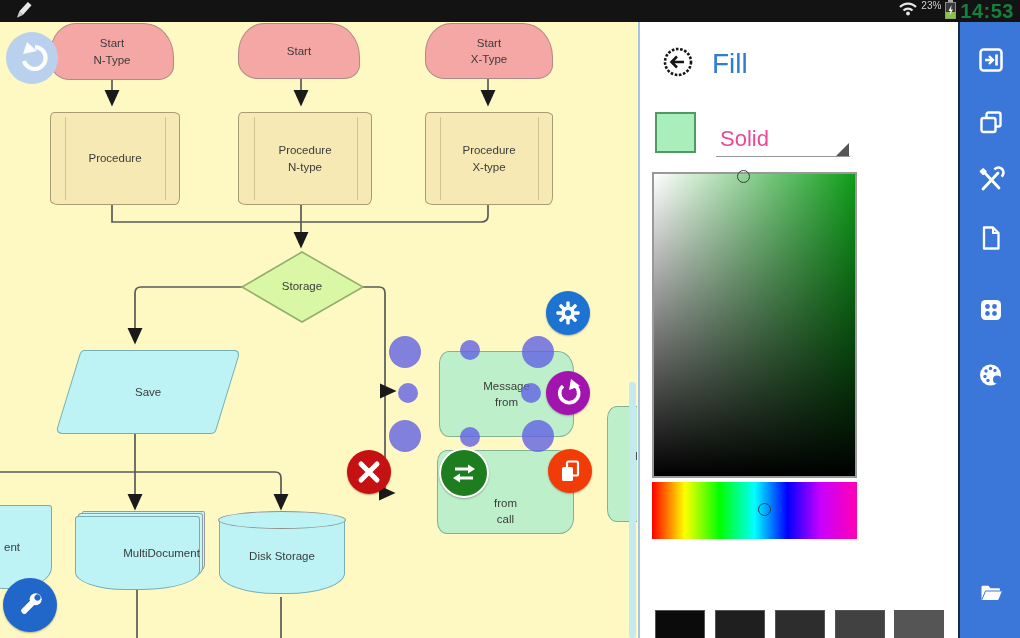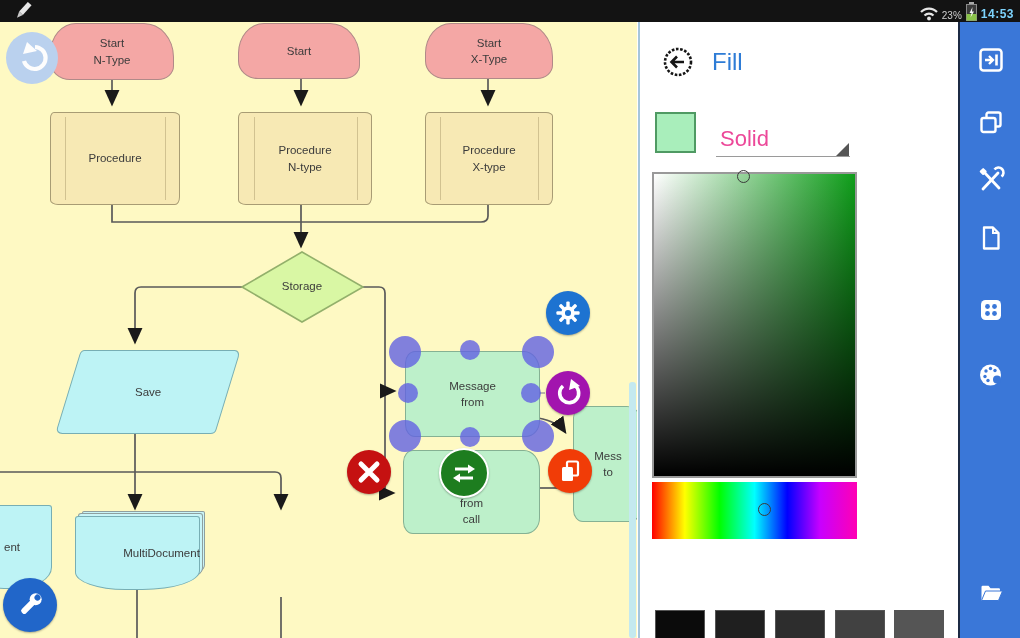--- a/index.html
+++ b/index.html
@@ -1,55 +1,55 @@
 <!DOCTYPE html>
 <html><head>
 <meta charset="utf-8">
 <style>
   html,body{margin:0;padding:0;background:#000;}
   #screen{position:relative;width:1020px;height:638px;overflow:hidden;background:#fff;
           font-family:"Liberation Sans","DejaVu Sans",sans-serif;}
   
   #statusbar{position:absolute;left:0;top:0;width:1020px;height:22px;background:#131313;
              display:flex;align-items:center;justify-content:space-between;z-index:20;}
-  .sb-right{display:flex;align-items:flex-end;gap:3px;padding-right:6px;}
+  .sb-right{display:flex;align-items:flex-start;gap:3px;padding-right:6px;}
   .sb-batt-text{color:#cfcfcf;font-size:10px;}
-  .sb-time{color:#7dd3fc;font-size:12px;font-weight:bold;letter-spacing:.5px;}
+  .sb-time{color:#15803d;font-size:20px;font-weight:bold;letter-spacing:.5px;}
   
   #canvas{position:absolute;left:0;top:22px;width:637px;height:616px;background:#fef9c3;overflow:hidden;}
   #flow-svg{position:absolute;left:0;top:0;z-index:1;}
   .shape{position:absolute;display:flex;align-items:center;justify-content:center;
          border:1.6px solid #8f8f8f;box-sizing:border-box;z-index:2;}
   .lbl{white-space:pre-line;text-align:center;font-size:11.5px;line-height:1.4;color:#3b3b3b;
        position:relative;z-index:3;}
   .start{border-color:#b08a88;border-radius:26px 30px 16px 20px / 30px 34px 14px 18px;}
   .proc{border-color:#a89c74;border-radius:4px 7px 5px 8px / 6px 4px 8px 5px;}
   .proc::before,.proc::after{content:"";position:absolute;top:4%;bottom:4%;width:1px;
        background:rgba(110,95,50,.28);}
   .proc::before{left:11%;} .proc::after{right:10%;}
   .data{border-color:#77aeb4;border-radius:4px 6px 5px 7px / 5px 7px 4px 6px;}
-  .msg{border-color:#85b193;border-radius:10px 16px 14px 10px / 12px 20px 16px 12px;}
+  .msg{border-color:#85b193;border-radius:10px 16px 14px 10px / 12px 20px 16px 12px;margin-left:34px;}
   .save{transform:skewX(-17deg);}
   .save .lbl{transform:skewX(17deg);}
   .wavybottom{border-radius:3px 3px 46% 40% / 3px 3px 26% 24%;}
   .multistack{box-shadow:3px -3px 0 -1px #c9f5f7,3px -3px 0 0 #8f9f9f,
               6px -6px 0 -2px #c9f5f7,6px -6px 0 -1px #8f9f9f;padding-left:48px;}
   .disk{border-radius:0 0 46% 46% / 0 0 28% 28%;border-top:none;}
   .disk::before{content:"";position:absolute;left:-2px;right:-2px;top:-9px;height:18px;
        border:1.6px solid #8f8f8f;border-radius:50%;background:inherit;box-sizing:border-box;}
   .handle{position:absolute;border-radius:50%;z-index:5;}
   .fab{position:absolute;border-radius:50%;display:flex;align-items:center;justify-content:center;
        z-index:6;box-shadow:0 1px 2px rgba(0,0,0,.3);}
   #undo-btn{box-shadow:none;}
   #scroll-thumb{position:absolute;left:629px;top:360px;width:7px;height:256px;background:#c4e9ef;
        border-radius:3px;z-index:7;}
   
   #panel{position:absolute;left:638px;top:22px;width:320px;height:616px;background:#fff;
          border-left:2px solid #a6c6dc;box-sizing:border-box;z-index:10;}
-  #panel-title{position:absolute;left:72px;top:26px;font-size:24px;color:#2e7cd6;}
+  #panel-title{position:absolute;left:72px;top:26px;font-size:28px;color:#2e7cd6;}
   #back-btn{position:absolute;left:22px;top:24px;width:32px;height:32px;cursor:pointer;}
   #fill-swatch{position:absolute;left:15px;top:90px;width:41px;height:41px;border:2px solid #4f9a63;
        box-sizing:border-box;}
   #fill-type{position:absolute;left:80px;top:104px;font-size:22px;color:#ec4899;}
   #fill-dropdown{position:absolute;left:76px;top:134px;width:134px;border-bottom:1.5px solid #9a9a9a;}
   #dd-arrow{position:absolute;left:196px;top:121px;width:0;height:0;
        border-left:13px solid transparent;border-bottom:13px solid #555;}
   #sv-gradient{position:absolute;left:12px;top:150px;width:205px;height:306px;border:2px solid #999;
        box-sizing:border-box;
        background-image:linear-gradient(to bottom,rgba(0,0,0,0) 0%,#000 100%),
@@ -173,20 +173,23 @@
       </div>
 
     <div class="shape data wavybottom" style="left: -28px; top: 483px; width: 80px; height: 84px; background: rgb(189, 243, 245);">
       <span class="lbl">ent</span>
       </div>
 
     <div class="shape data wavybottom multistack" style="left: 75px; top: 494px; width: 125px; height: 74px; background: rgb(189, 243, 245);">
       <span class="lbl">MultiDocument</span>
       </div>
 
+    <div class="shape data disk" style="left: 219px; top: 498px; width: 126px; height: 74px; background: rgb(189, 243, 245);">
+      <span class="lbl">Disk Storage</span>
+      </div>
 
     <div class="handle" style="left: 389px; top: 314px; width: 32px; height: 32px; background: rgba(98, 98, 226, 0.8);"></div>
     <div class="handle" style="left: 522px; top: 314px; width: 32px; height: 32px; background: rgba(98, 98, 226, 0.8);"></div>
     <div class="handle" style="left: 389px; top: 398px; width: 32px; height: 32px; background: rgba(98, 98, 226, 0.8);"></div>
     <div class="handle" style="left: 522px; top: 398px; width: 32px; height: 32px; background: rgba(98, 98, 226, 0.8);"></div>
     <div class="handle" style="left: 460px; top: 318px; width: 20px; height: 20px; background: rgba(98, 98, 226, 0.8);"></div>
     <div class="handle" style="left: 398px; top: 361px; width: 20px; height: 20px; background: rgba(98, 98, 226, 0.8);"></div>
     <div class="handle" style="left: 521px; top: 361px; width: 20px; height: 20px; background: rgba(98, 98, 226, 0.8);"></div>
     <div class="handle" style="left: 460px; top: 405px; width: 20px; height: 20px; background: rgba(98, 98, 226, 0.8);"></div>
 

